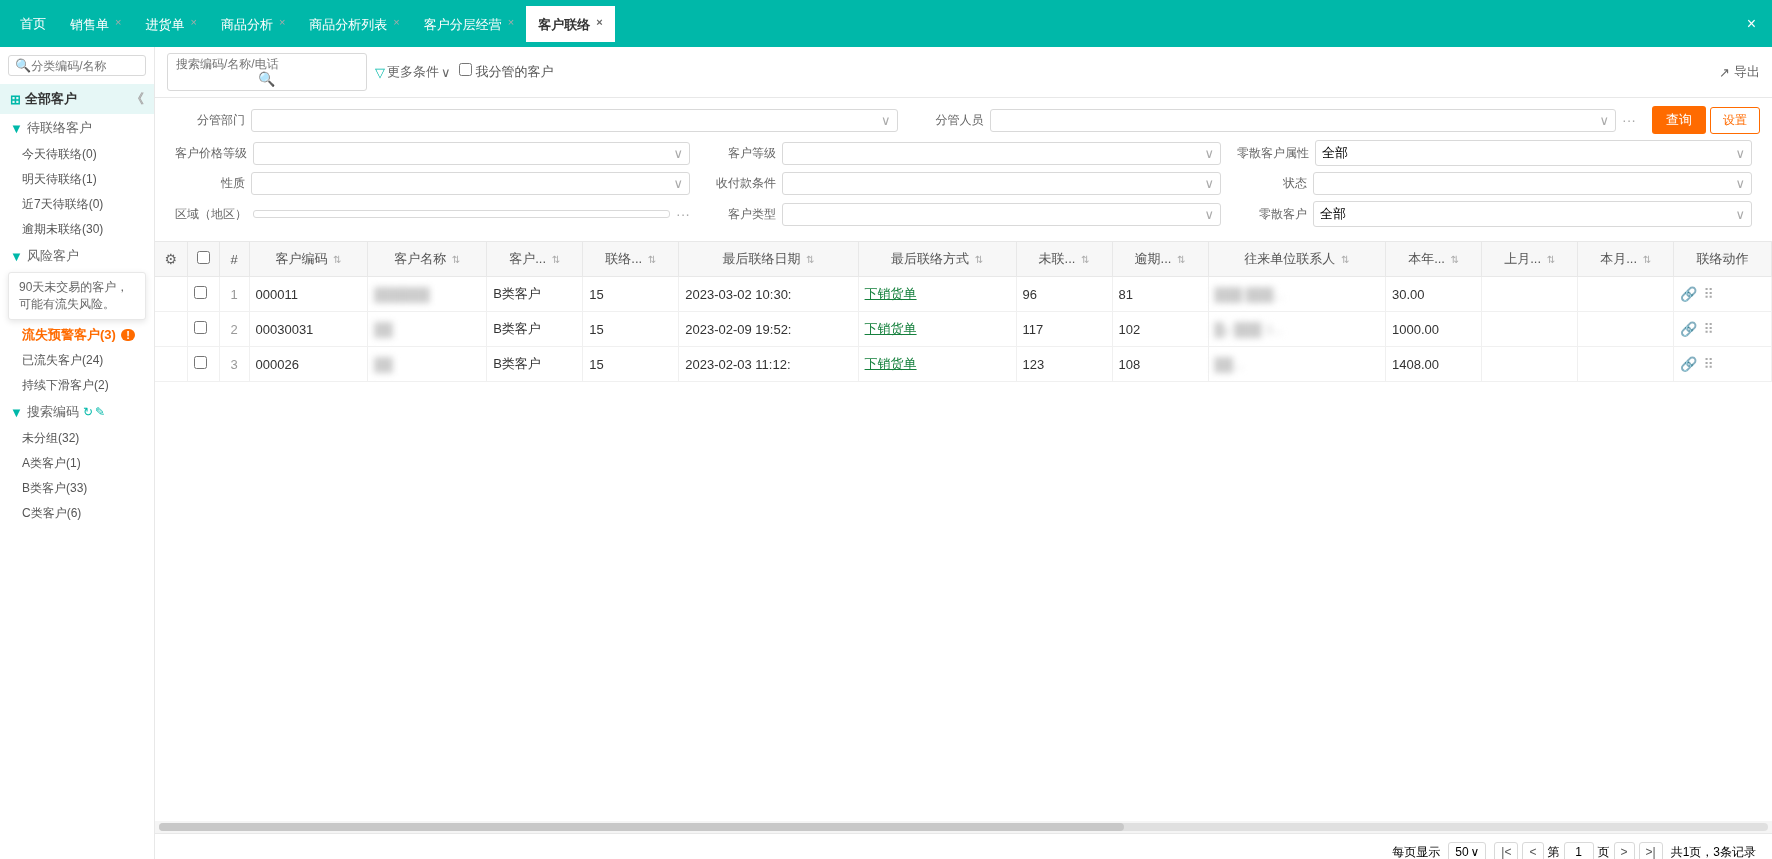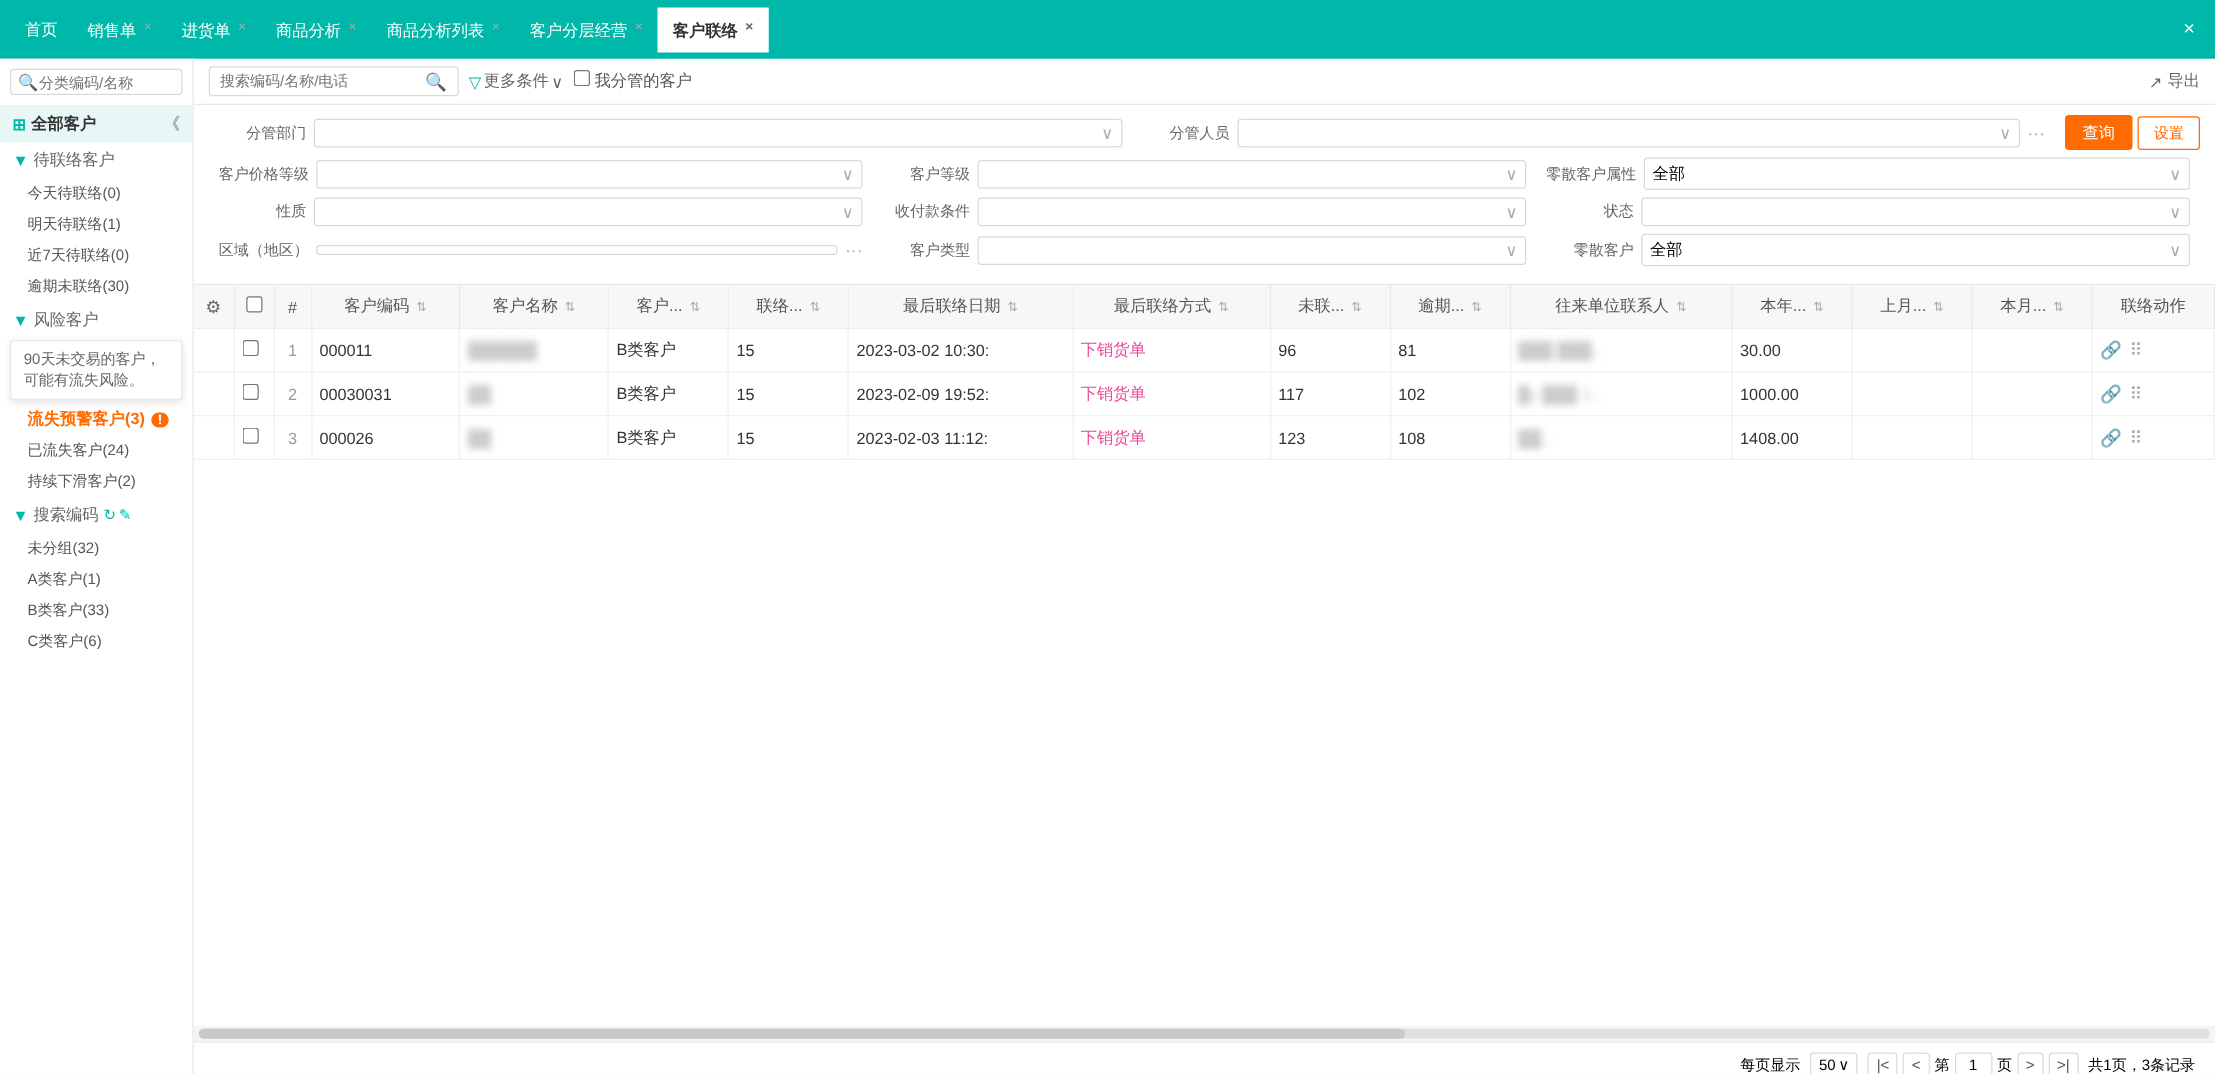--- a/index.html
+++ b/index.html
@@ -64,21 +64,21 @@
     
     .content { flex: 1; display: flex; flex-direction: column; overflow: hidden; }
 
     
     .filter-bar {
       background: #fff; padding: 6px 12px; display: flex; align-items: center;
       border-bottom: 1px solid #e8e8e8; gap: 8px;
     }
     .filter-search-input {
       display: flex; align-items: center; border: 1px solid #d9d9d9; border-radius: 3px;
-      padding: 3px 8px; width: 200px;
+      padding: 3px 8px; width: 200px; flex-direction: column;
     }
     .filter-search-input input { border: none; outline: none; font-size: 12px; width: 100%; }
     .search-btn { background: none; border: none; cursor: pointer; color: #ff8c00; font-size: 14px; }
 
     .more-conditions {
       display: flex; align-items: center; color: #666; cursor: pointer; font-size: 12px; gap: 2px;
     }
     .filter-icon { color: #00b8a9; }
 
     .my-customers {
@@ -133,21 +133,21 @@
       background: #f7f7f7; border-bottom: 1px solid #e8e8e8; border-right: 1px solid #e8e8e8;
       padding: 8px 6px; color: #555; font-weight: normal; white-space: nowrap;
       position: sticky; top: 0; z-index: 2;
     }
     thead th .sort-arrows { color: #aaa; margin-left: 2px; font-size: 10px; }
     tbody tr { border-bottom: 1px solid #f0f0f0; }
     tbody td {
       padding: 8px 6px; color: #333; border-right: 1px solid #f0f0f0; white-space: nowrap;
     }
     .row-num { color: #999; text-align: center; }
-    .link-text { color: #ec4899; cursor: pointer; }
+    .link-text { color: #15803d; text-decoration: underline; cursor: pointer; }
 
     .action-icons { display: flex; gap: 6px; align-items: center; }
     .action-icon { color: #aaa; cursor: pointer; font-size: 14px; }
 
     
     .pagination {
       background: #fff; border-top: 1px solid #e8e8e8; padding: 8px 16px;
       display: flex; align-items: center; justify-content: flex-end; gap: 8px;
     }
     .pagination span { color: #000000; font-size: 12px; }

